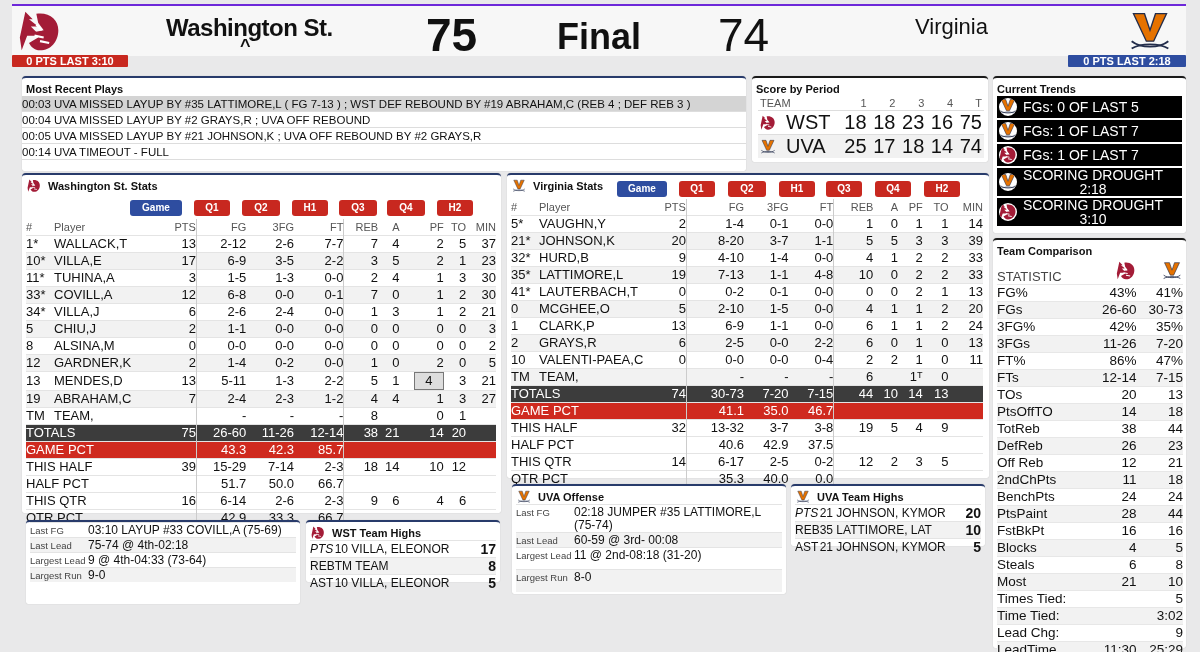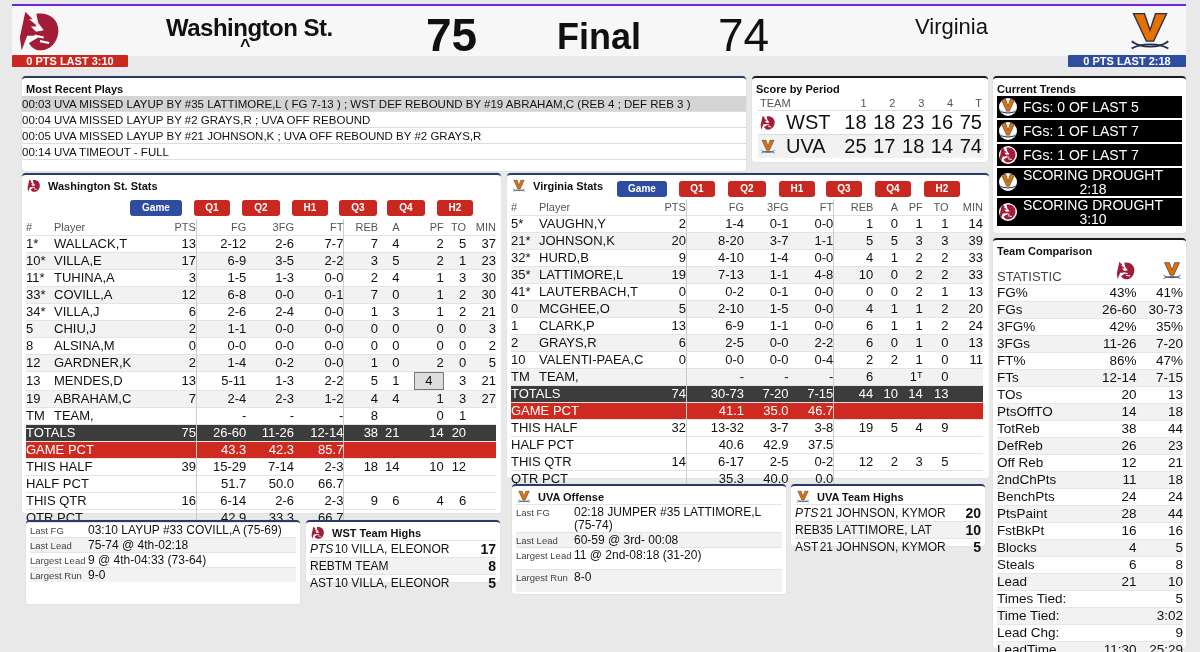--- a/index.html
+++ b/index.html
@@ -871,21 +871,21 @@
       <td class="l">Blocks</td>
       <td>4</td>
       <td>5</td>
         </tr>
         <tr class="">
       <td class="l">Steals</td>
       <td>6</td>
       <td>8</td>
         </tr>
         <tr class="alt">
-      <td class="l">Lead</td>
+      <td class="l">Most</td>
       <td>21</td>
       <td>10</td>
         </tr>
         <tr class="">
       <td class="l">Times Tied:</td>
       <td></td>
       <td>5</td>
         </tr>
         <tr class="alt">
       <td class="l">Time Tied:</td>

